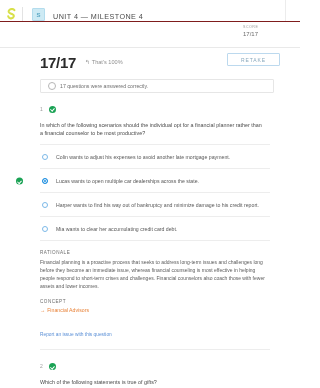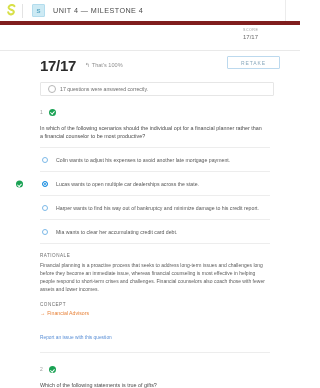--- a/index.html
+++ b/index.html
@@ -13,23 +13,23 @@
     overflow: hidden;
     font-family: "Liberation Sans", sans-serif;
     color: #3c3c3c;
     -webkit-font-smoothing: antialiased;
   }
 
   
   .topbar {
     height: 21px;
     display: flex;
-    align-items: center;
+    align-items: flex-end;
     background: #ffffff;
-    border-bottom: 4px solid #7f1d1d;
+    border-bottom: 1px solid #7f1d1d;
     position: relative;
   }
   .brand-logo {
     width: 22px;
     display: flex;
     align-items: center;
     justify-content: center;
     flex: none;
   }
   .brand-logo svg { display:block; }

